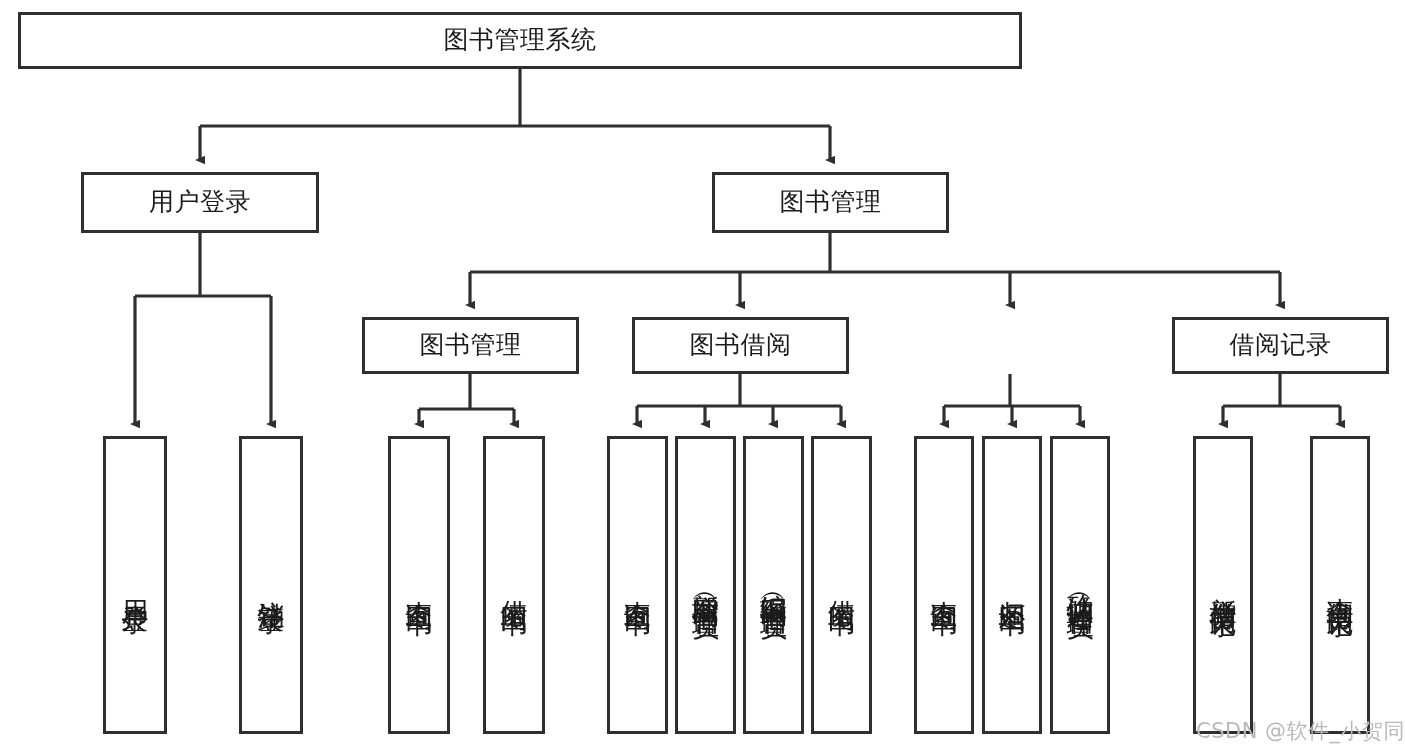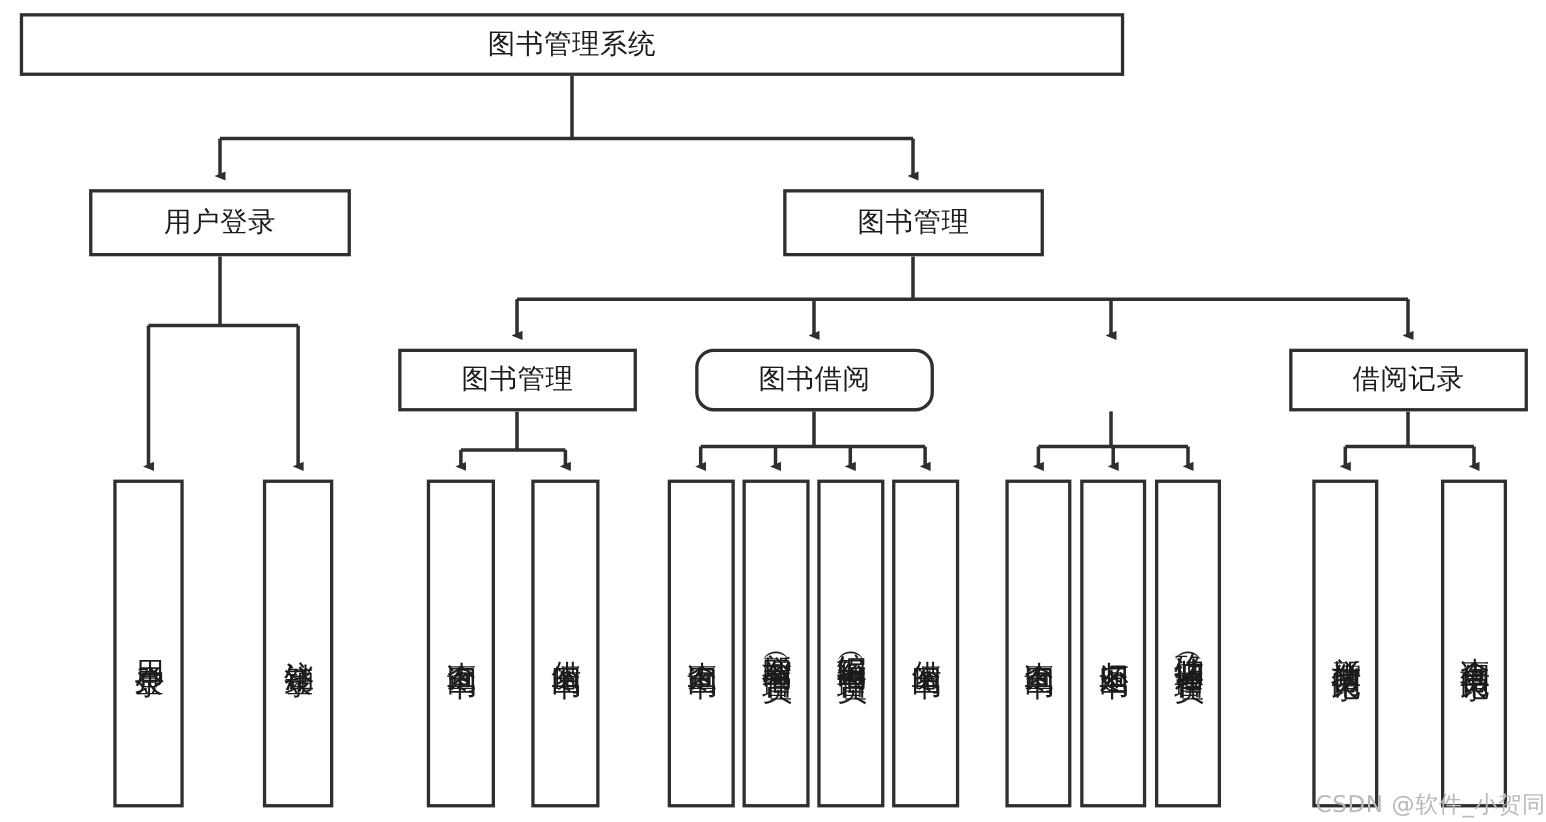--- a/index.html
+++ b/index.html
@@ -140,21 +140,21 @@
   <div class="node horizontal" style="left: 81px; top: 172px; width: 238px; height: 61px;">
     <span class="node-label">用户登录</span>
   </div>
   <div class="node horizontal" style="left: 712px; top: 172px; width: 237px; height: 61px;">
     <span class="node-label">图书管理</span>
   </div>
 
   <div class="node horizontal" style="left: 362px; top: 317px; width: 217px; height: 57px;">
     <span class="node-label">图书管理</span>
   </div>
-  <div class="node horizontal" style="left: 632px; top: 317px; width: 217px; height: 57px; border-radius: 17px;">
+  <div class="node horizontal" style="left: 632px; top: 317px; width: 217px; height: 57px;">
     <span class="node-label">图书借阅</span>
   </div>
   <div class="node horizontal" style="left: 1172px; top: 317px; width: 217px; height: 57px; justify-content: center;">
     <span class="node-label">借阅记录</span>
   </div>
 
   <div class="node vertical" style="left: 103px; top: 436px; width: 64px; height: 298px;">
     <span class="node-label">用户登录</span>
   </div>
   <div class="node vertical" style="left: 239px; top: 436px; width: 64px; height: 298px;">

